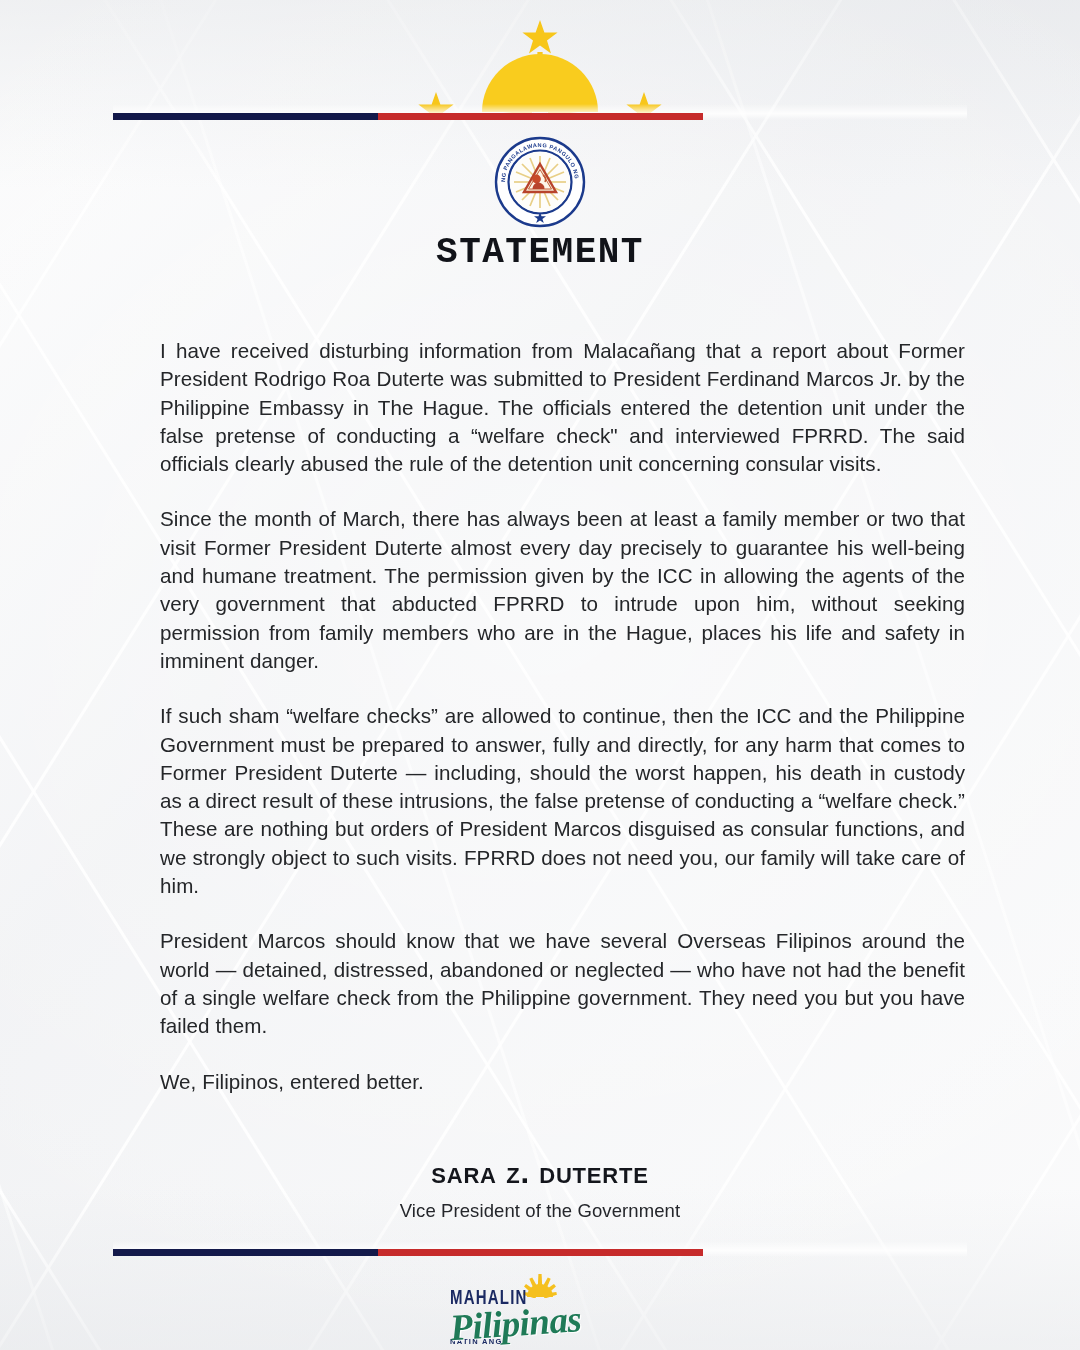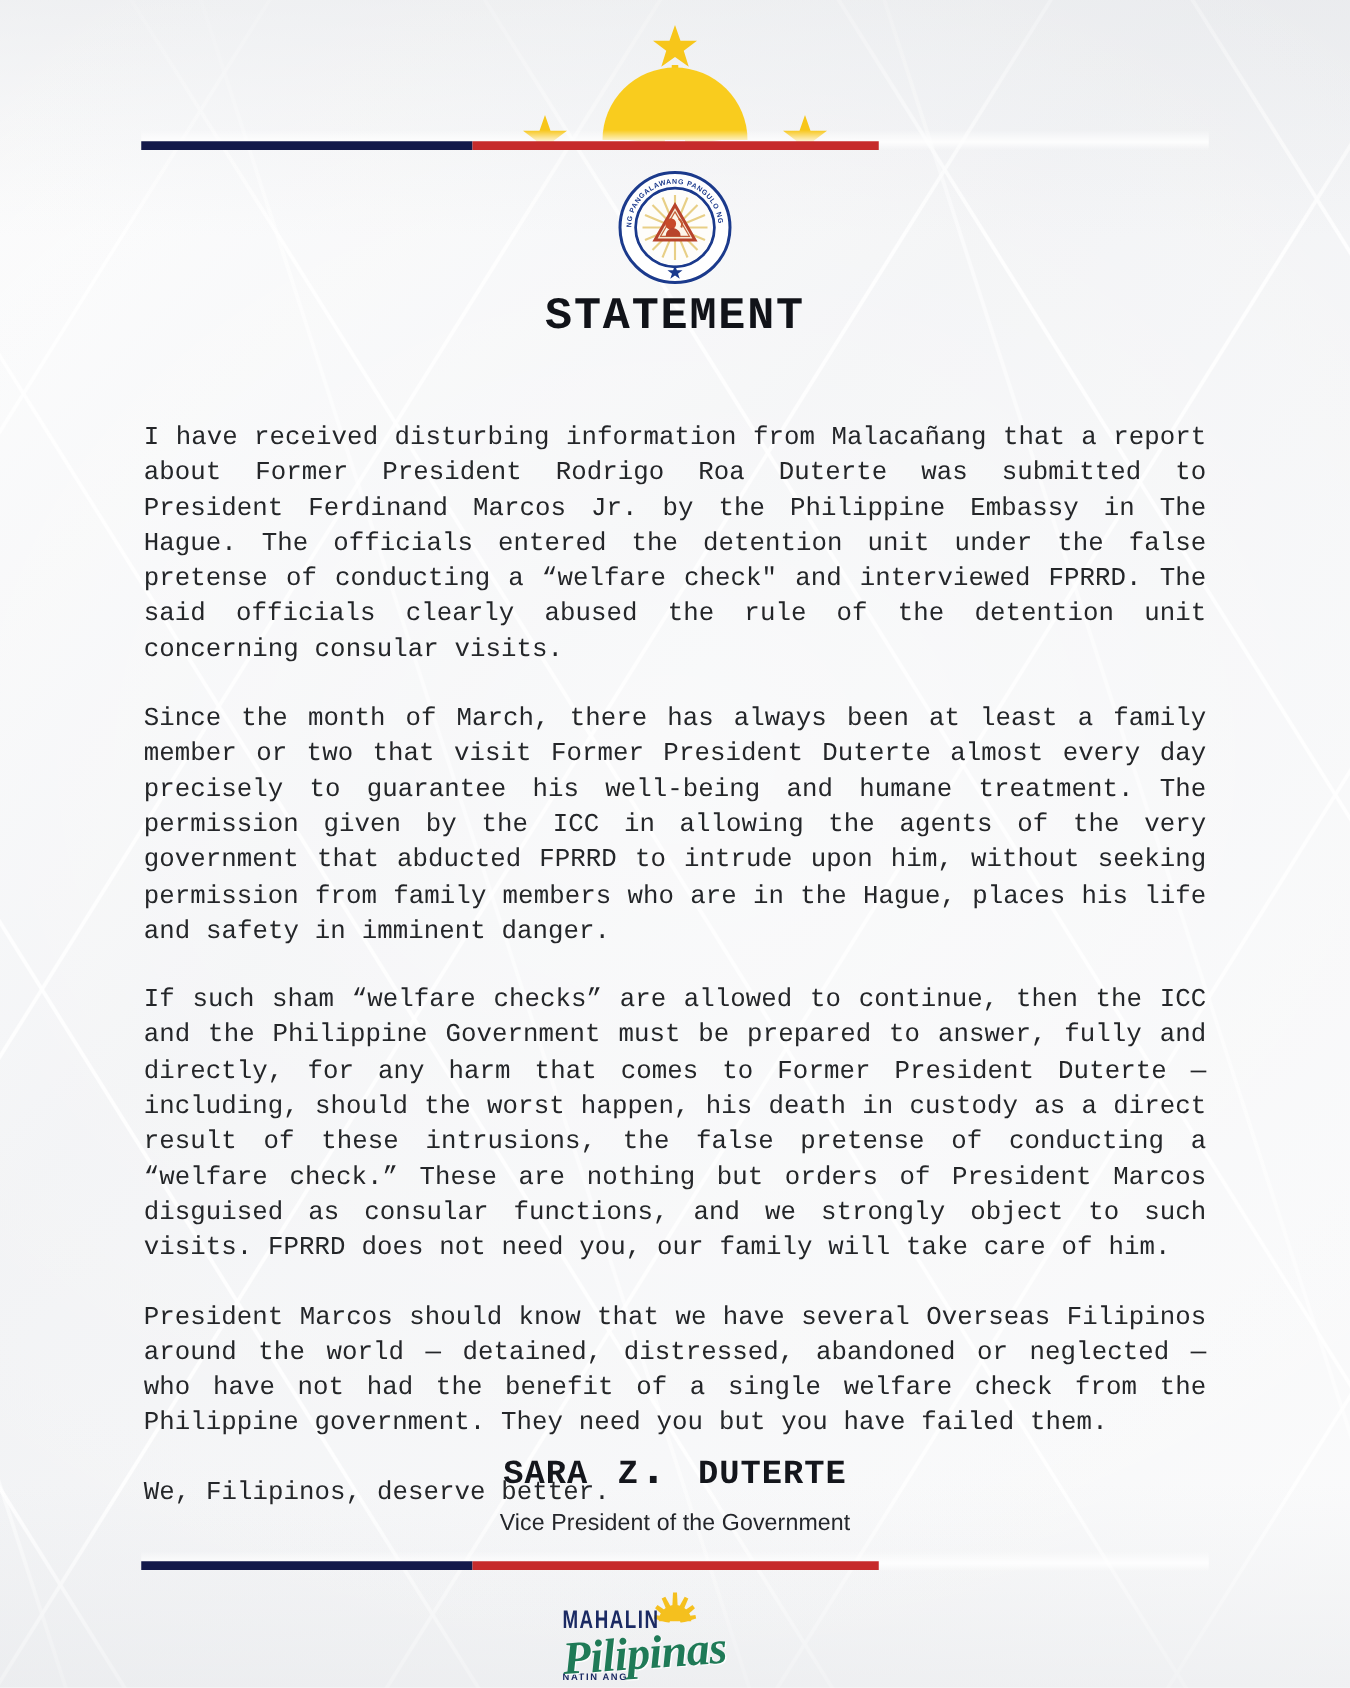--- a/index.html
+++ b/index.html
@@ -133,45 +133,46 @@
   
   #body-text {
     position: absolute;
     top: 337px;
     left: 115px;
     width: 850px;
     z-index: 8;
   }
 
   .para {
-    font-family: Liberation Mono, monospace;
+    font-family: Liberation Sans, sans-serif;
     font-size: 20.6px;
     line-height: 28.3px;
     color: #242629;
     text-align: justify;
     text-justify: inter-word;
     letter-spacing: 0.05px;
     margin-bottom: 27px;
     word-spacing: 0.2px;
+    margin-left: 45px;
   }
   .para:last-child { margin-bottom: 0; }
   .para.flush { text-align: left; }
 
   
   #signature-block {
     position: absolute;
     top: 1155px;
     left: 0;
     width: 100%;
     text-align: center;
     z-index: 8;
   }
   #signer-name {
-    font-family: Liberation Mono, monospace;
-    font-size: 38px;
+    font-family: Liberation Sans, sans-serif;
+    font-size: 31px;
     font-weight: 700;
     letter-spacing: 0.8px;
     color: #14161c;
     font-variant: small-caps;
     text-transform: lowercase;
   }
   #signer-title {
     font-family: "Liberation Sans", sans-serif;
     font-size: 18.5px;
     color: #24262b;
@@ -324,21 +325,21 @@
     </svg>
   </div>
 
   <div id="statement-title">STATEMENT</div>
 
   <div id="body-text">
     <p class="para">I have received disturbing information from Malacañang that a report about Former President Rodrigo Roa Duterte was submitted to President Ferdinand Marcos Jr. by the Philippine Embassy in The Hague. The officials entered the detention unit under the false pretense of conducting a “welfare check" and interviewed FPRRD. The said officials clearly abused the rule of the detention unit concerning consular visits.</p>
     <p class="para">Since the month of March, there has always been at least a family member or two that visit Former President Duterte almost every day precisely to guarantee his well-being and humane treatment. The permission given by the ICC in allowing the agents of the very government that abducted FPRRD to intrude upon him, without seeking permission from family members who are in the Hague, places his life and safety in imminent danger.</p>
     <p class="para">If such sham “welfare checks” are allowed to continue, then the ICC and the Philippine Government must be prepared to answer, fully and directly, for any harm that comes to Former President Duterte — including, should the worst happen, his death in custody as a direct result of these intrusions, the false pretense of conducting a “welfare check.” These are nothing but orders of President Marcos disguised as consular functions, and we strongly object to such visits. FPRRD does not need you, our family will take care of him.</p>
     <p class="para">President Marcos should know that we have several Overseas Filipinos around the world — detained, distressed, abandoned or neglected — who have not had the benefit of a single welfare check from the Philippine government. They need you but you have failed them.</p>
-    <p class="para flush">We, Filipinos, deserve better.</p>
+    <p class="para flush">We, Filipinos, entered better.</p>
   </div>
 
   <div id="signature-block">
     <div id="signer-name">Sara Z. Duterte</div>
     <div id="signer-title">Vice President of the Government</div>
   </div>
 
   <div class="rule-glow" style="top:1241px"></div>
   <div class="rule-bar" id="rule-bottom">
     <div class="seg-navy rule-seg-left"></div>

